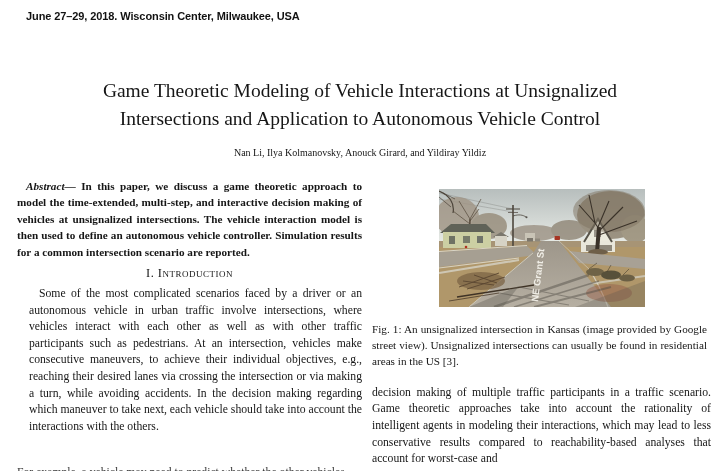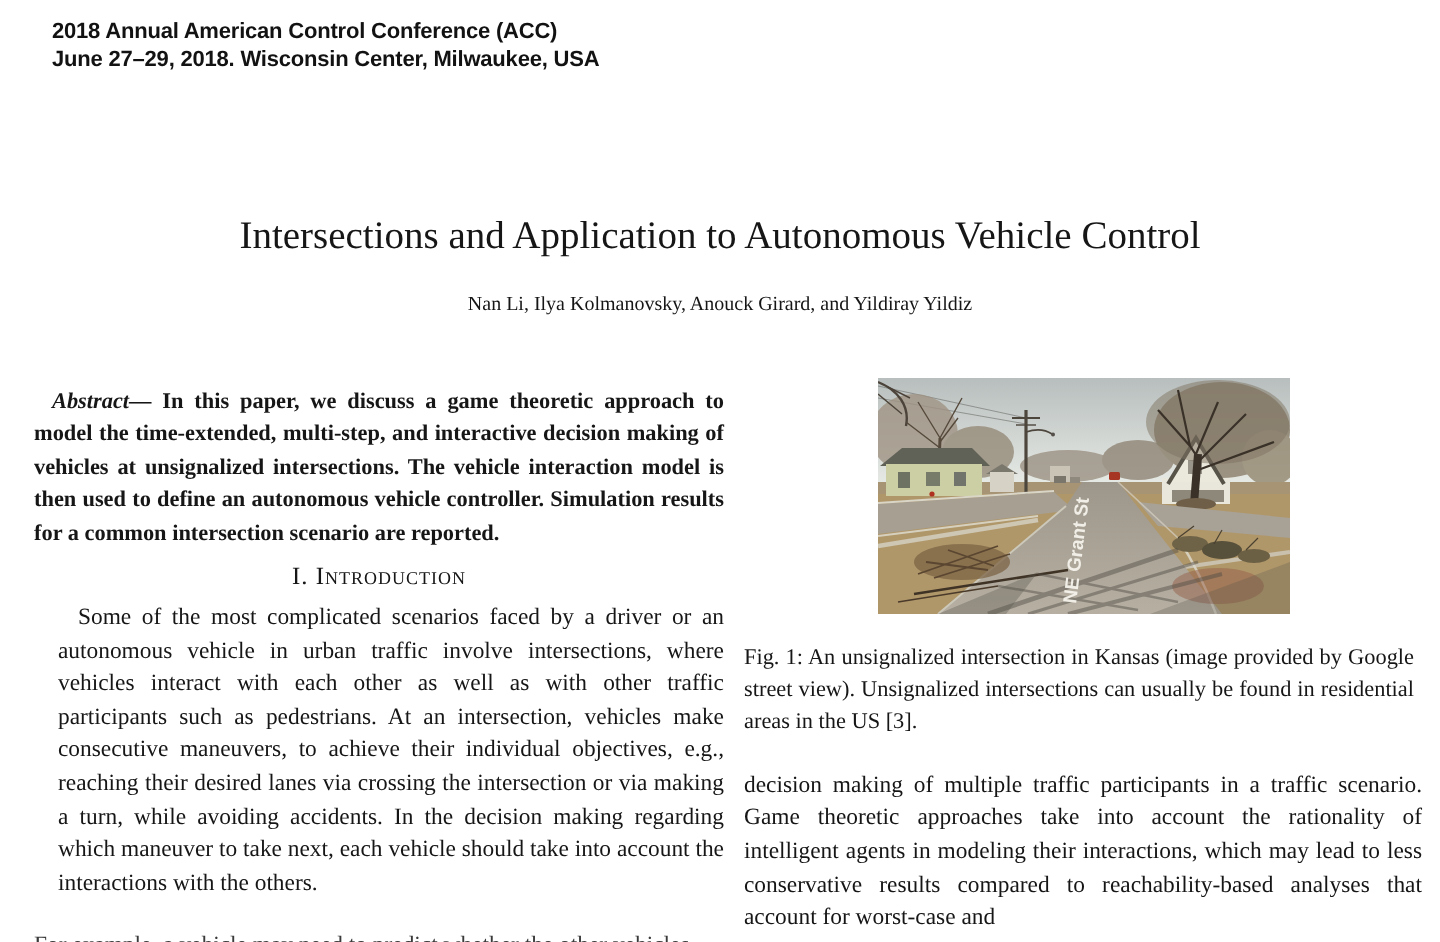--- a/index.html
+++ b/index.html
@@ -17,21 +17,21 @@
   .paper-title {
     position:absolute; top:77px; left:55px; right:55px;
     text-align:center; font-size:19.5px; line-height:28px; font-weight:normal;
     margin:0;
   }
   .authors {
     position:absolute; top:147px; left:0; width:100%;
     text-align:center; font-size:10px; margin:0;
   }
   .col { position:absolute; text-align:justify; }
-  .col-left  { left:17px;  top:193px; width:345px; }
+  .col-left  { left:17px;  top:178px; width:345px; }
   .col-right { left:372px; top:189px; width:339px; }
 
   .abstract { margin:0; font-weight:bold; font-size:11.2px; line-height:16.4px; text-indent:9px; }
   .abs-label { font-style:italic; }
 
   .sec-heading {
     margin:6px 0 0 0; text-align:center; font-weight:normal;
     font-size:12.4px; line-height:14px; font-variant:small-caps; letter-spacing:0.5px;
   }
   .intro-par { margin:6px 0 0 12px; font-size:11.7px; line-height:16.6px; text-indent:10px; }
@@ -46,26 +46,25 @@
   .figure-wrap svg { display:block; }
   .fig-caption { margin:14px 4px 0 0; font-size:11.2px; line-height:16.2px; }
   .right-par   { margin:15px 0 0 0; font-size:11.7px; line-height:16.7px; }
 </style>
 </head>
 <body>
 
 <div class="page">
 
   <div class="conf-header">
-    <div>2018 Annual American Control Conference (ACC)</div>
     <div>June 27–29, 2018. Wisconsin Center, Milwaukee, USA</div>
   </div>
 
   <h1 class="paper-title">
-    <br>
+    <span>Game Theoretic Modeling of Vehicle Interactions at Unsignalized</span><br>
     <span>Intersections and Application to Autonomous Vehicle Control</span>
   </h1>
 
   <p class="authors">Nan Li, Ilya Kolmanovsky, Anouck Girard, and Yildiray Yildiz</p>
 
   <div class="col col-left">
     <p class="abstract"><span class="abs-label">Abstract</span><span>— In this paper, we discuss a game theoretic approach to model the time-extended, multi-step, and interactive decision making of vehicles at unsignalized intersections. The vehicle interaction model is then used to define an autonomous vehicle controller. Simulation results for a common intersection scenario are reported.</span></p>
 
     <h2 class="sec-heading">I. Introduction</h2>
 

